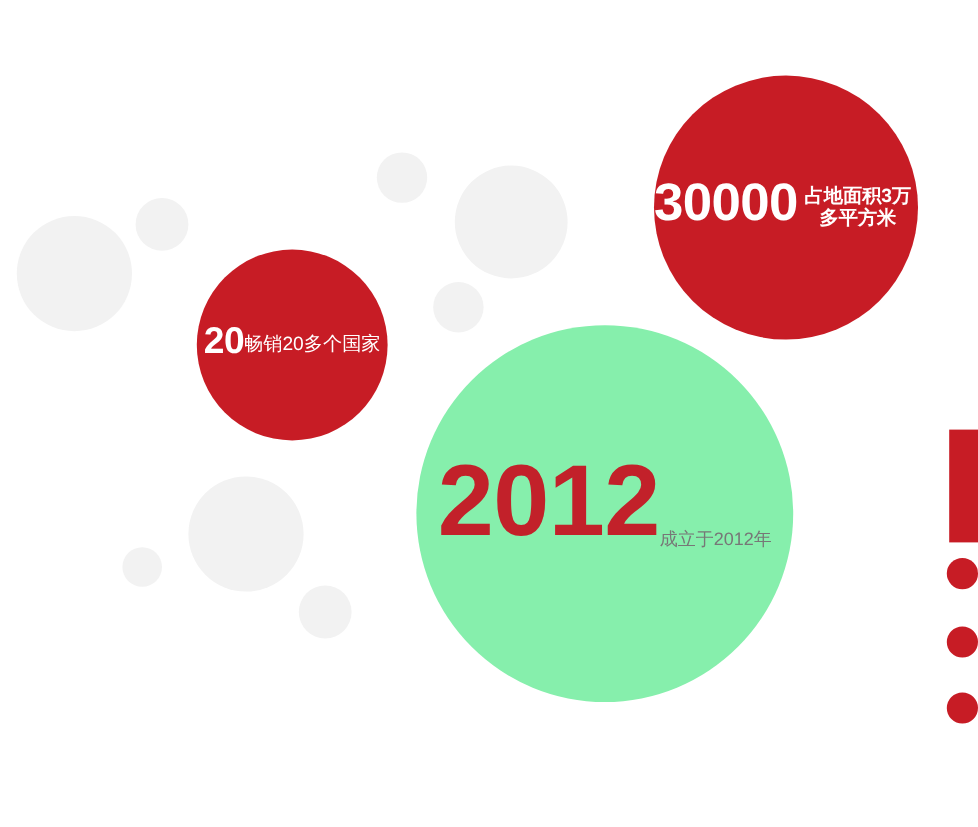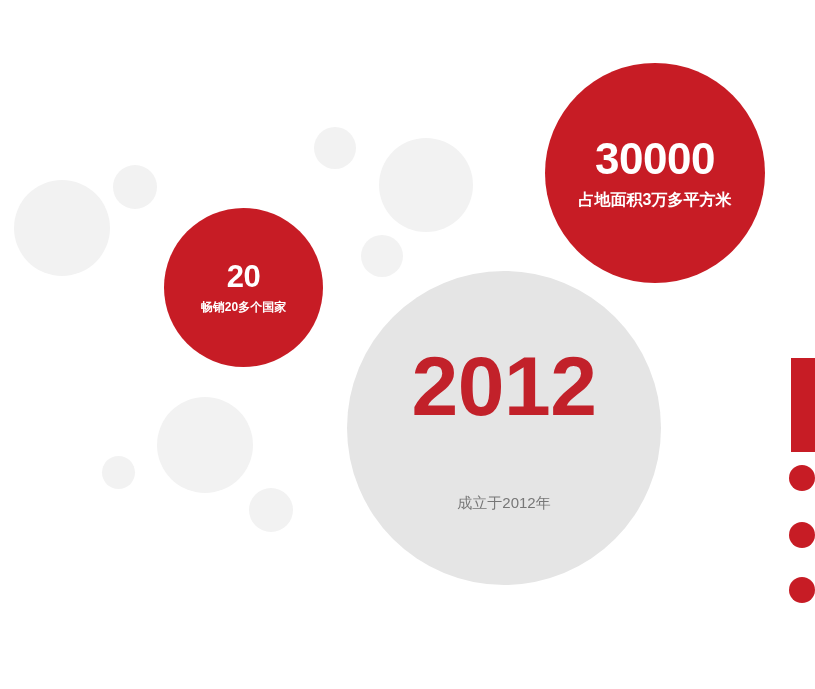--- a/index.html
+++ b/index.html
@@ -24,32 +24,31 @@
     position: absolute;
     border-radius: 50%;
     background: #f2f2f2;
   }
 
   
   .stat-bubble {
     position: absolute;
     border-radius: 50%;
     display: flex;
-    flex-direction: column;
     align-items: center;
     justify-content: center;
     text-align: center;
     box-sizing: border-box;
   }
   .stat-bubble.red {
     background: #c71c25;
     color: #ffffff;
   }
   .stat-bubble.grey {
-    background: #e5e5e5;
+    background: #86efac;
   }
 
   .stat-value {
     font-weight: bold;
     line-height: 1;
     letter-spacing: -0.5px;
   }
   .stat-label {
     line-height: 1.2;
   }
@@ -76,22 +75,22 @@
     top: 208px;
     width: 159px;
     height: 159px;
   }
   #bubble-countries .stat-value {
     font-size: 31px;
     margin-bottom: 8px;
     text-align: center;
   }
   #bubble-countries .stat-label {
-    font-size: 12px;
-    font-weight: bold;
+    font-size: 16px;
+    font-weight: normal;
   }
 
   
   #bubble-founded {
     left: 347px;
     top: 271px;
     width: 314px;
     height: 314px;
   }
   #bubble-founded .stat-value {

